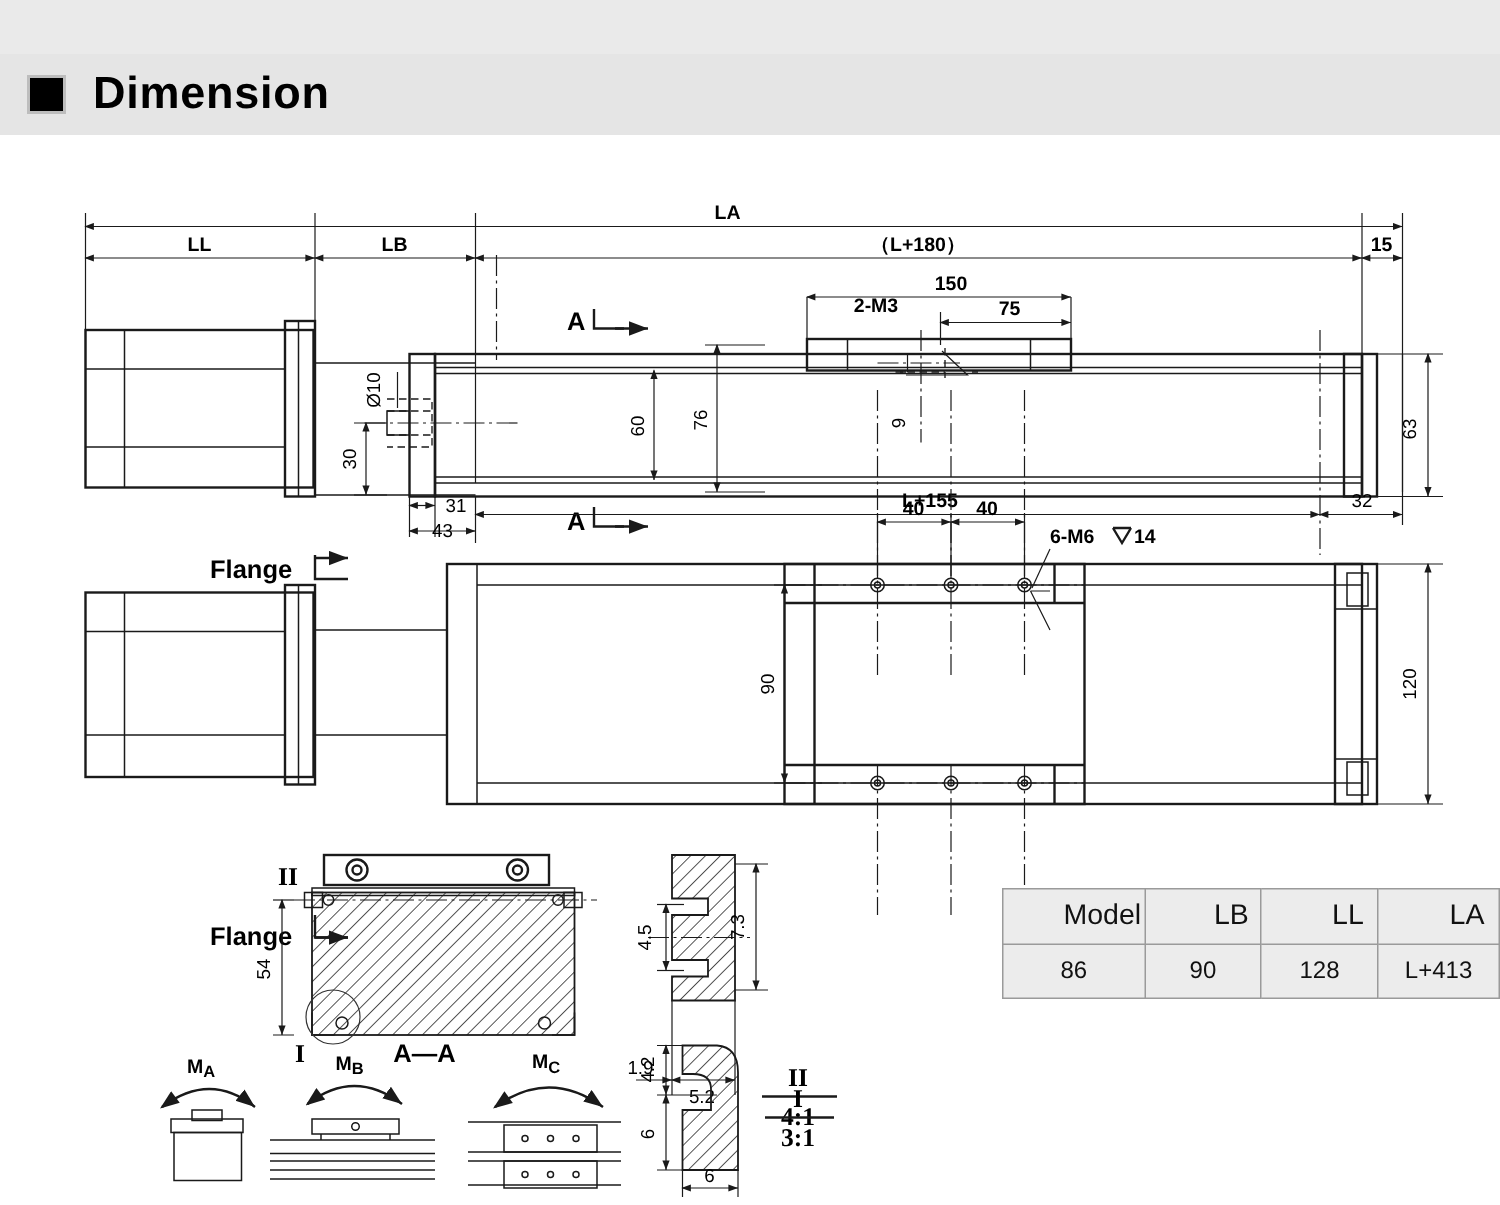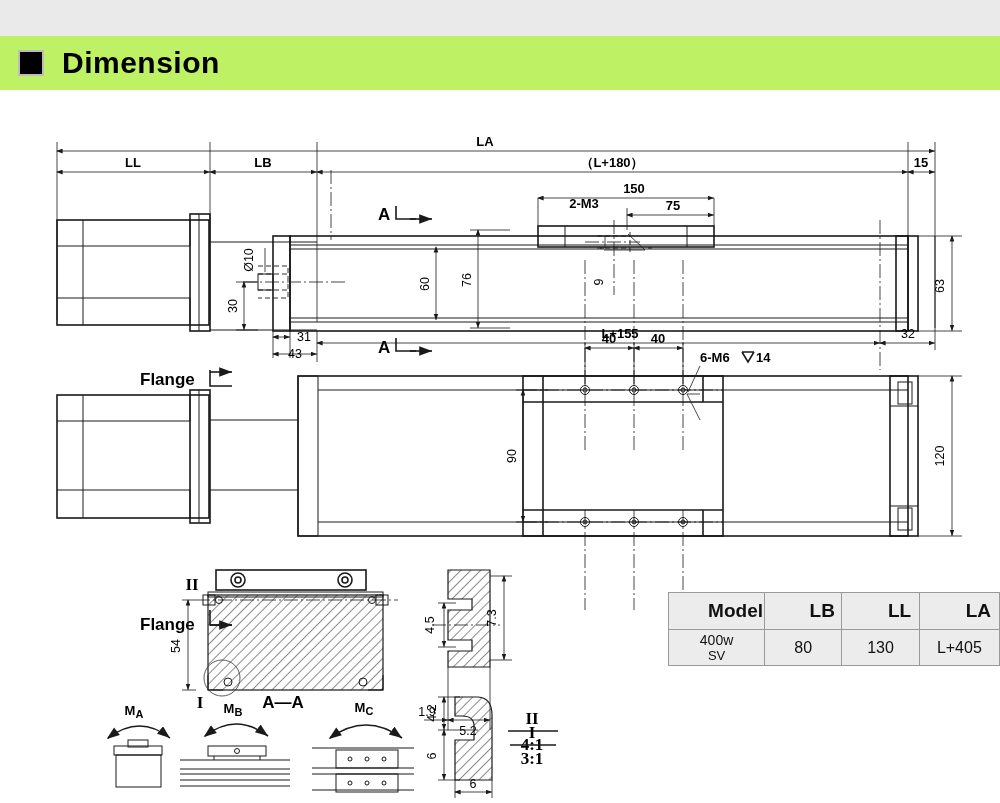--- a/index.html
+++ b/index.html
@@ -8,21 +8,21 @@
     background:#ffffff;
     font-family:"Liberation Sans", sans-serif;
     overflow:hidden;
     position:relative;
   }
   #top-strip{
     position:absolute;left:0;top:0;width:1000px;height:36px;background:#eaeaea;
   }
   #header-bar{
     position:absolute;left:0;top:36px;width:1000px;height:54px;
-    background:#bef264;
+    background:#e5e5e5;
     display:flex;align-items:center;
   }
   #header-marker{
     width:22px;height:22px;background:#000;margin-left:18px;margin-right:18px;
     border:2px solid #bdbdbd;box-sizing:content-box;
   }
   #header-title{
     color:#000;font-size:30px;font-weight:bold;letter-spacing:.5px;
     font-family:"Liberation Sans", sans-serif;
   }
@@ -49,21 +49,21 @@
     border-collapse:collapse;
     background:#ececec;
   }
   #spec-table td,#spec-table th{
     border:1px solid #9a9a9a;
     text-align:center;vertical-align:middle;
     font-family:"Liberation Sans", sans-serif;
     color:#111;
     padding:0;
   }
-  #spec-table th{font-size:19px;font-weight:bold;height:36px;padding-left:38px;}
+  #spec-table th{font-size:19px;font-weight:normal;height:36px;padding-left:38px;}
   #spec-table td{font-size:16px;height:35px;}
   #spec-table .c0{width:60px;}
   #spec-table .c1{width:55px;}
   #spec-table .c2{width:58px;}
   #spec-table .c3{width:62px;}
   .model2{font-size:14px;line-height:1.02;}
   .model2 .sv{font-size:13px;}
 </style>
 </head>
 <body>
@@ -483,24 +483,19 @@
   <thead>
     <tr>
       <th class="c0">Model</th>
       <th class="c1">LB</th>
       <th class="c2">LL</th>
       <th class="c3">LA</th>
     </tr>
   </thead>
   <tbody>
     <tr>
-      <td>
-        <div class="model2">
-          <span>400w</span><br>
-          <span class="sv">SV</span>
-        </div>
-      </td>
-      <td>80</td>
-      <td>130</td>
-      <td>L+405</td>
+      <td>86</td>
+      <td>90</td>
+      <td>128</td>
+      <td>L+413</td>
     </tr>
   </tbody>
 </table>
 
 </body></html>

